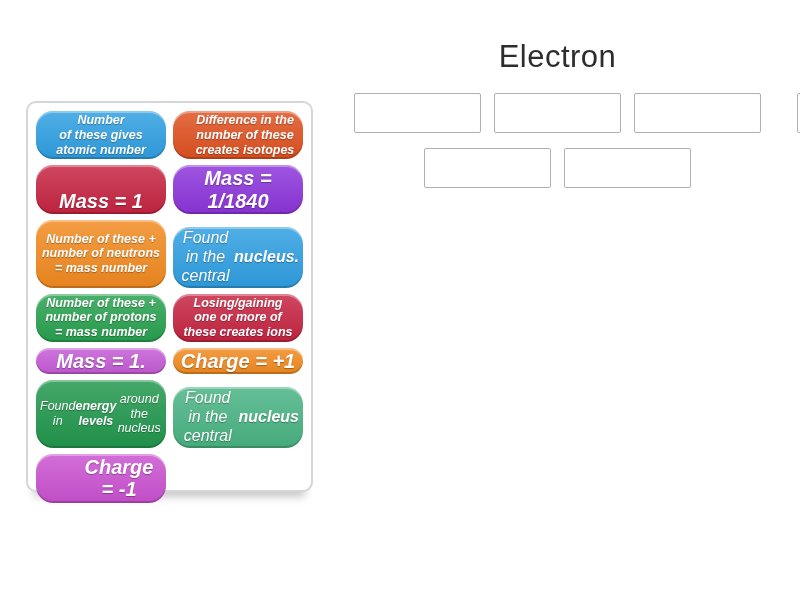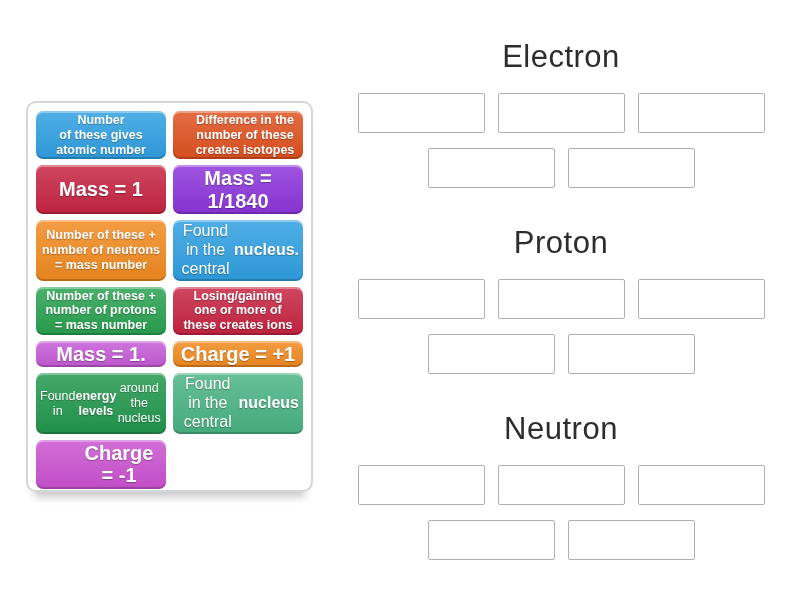--- a/index.html
+++ b/index.html
@@ -16,41 +16,42 @@
     border:2px solid #d4d7da;border-radius:10px;padding:8px;
     box-shadow:0 13px 9px -8px rgba(0,0,0,0.22);
   }
   .tile-grid{
     display:grid;height:100%;
     grid-template-columns:1fr 1fr;
     grid-template-rows:repeat(7,1fr);
     column-gap:7px;row-gap:6px;
   }
   .tile{
-    border-radius:7px;
+    border-radius:17px;
     display:flex;align-items:center;justify-content:center;
     text-align:center;color:#ffffff;
     padding:2px 4px;box-sizing:border-box;
     white-space:pre-line;
     background-image:linear-gradient(rgba(255,255,255,0.16),rgba(0,0,0,0.05));
     box-shadow:inset 0 2px 0 rgba(255,255,255,0.35), inset 0 -2px 0 rgba(0,0,0,0.18);
     text-shadow:0 1px 1px rgba(0,0,0,0.3);
     cursor:grab;
+    font-style:italic;
   }
   .tile.small{font-size:12.5px;line-height:1.18;font-weight:700;}
-  .tile.medium{font-size:16px;line-height:1.18;}
+  .tile.medium{font-size:16px;line-height:1.18;margin-top:7px;}
   .tile.large{font-size:20px;line-height:1.12;font-weight:700;}
   .tile span.reg{font-weight:400;}
   .tile span.bold{font-weight:700;}
   .tile span.solo{font-weight:700;}
 
   
   .groups{
     position:absolute;left:354px;top:38px;width:414px;
-    display:flex;flex-direction:column;gap:36px;
+    display:flex;flex-direction:row;gap:36px;
   }
   .group{display:flex;flex-direction:column;}
   .group h2{
     margin:0 0 17px 0;height:38px;line-height:38px;
     font-size:31px;font-weight:400;color:#2d2d2d;
     text-align:center;letter-spacing:0.5px;
   }
   .slot-row{display:flex;justify-content:center;gap:13px;}
   .slot-row + .slot-row{margin-top:15px;}
   .slot{
@@ -62,21 +63,21 @@
 <body>
 
 <div class="panel">
   <div class="tile-grid" id="tileGrid">
       <div class="tile small" style="background-color: rgb(47, 159, 225);"><span class="solo">Number
 of these gives
 atomic number</span></div>
       <div class="tile small" style="background-color: rgb(223, 81, 32); padding-left: 18px;"><span class="solo">Difference in the
 number of these
 creates isotopes</span></div>
-      <div class="tile large" style="background-color: rgb(198, 36, 65);"><span class="solo">Mass = 1</span></div>
+      <div class="tile large" style="background-color: rgb(198, 36, 65); align-items: flex-end;"><span class="solo">Mass = 1</span></div>
       <div class="tile large" style="background-color: rgb(140, 53, 218);"><span class="solo">Mass =
 1/1840</span></div>
       <div class="tile small" style="background-color: rgb(241, 138, 32);"><span class="solo">Number of these +
 number of neutrons
 = mass number</span></div>
       <div class="tile medium" style="background-color: rgb(47, 159, 225);"><span class="reg">Found in the
 central </span><span class="bold">nucleus.</span></div>
       <div class="tile small" style="background-color: rgb(40, 161, 79);"><span class="solo">Number of these +
 number of protons
 = mass number</span></div>

